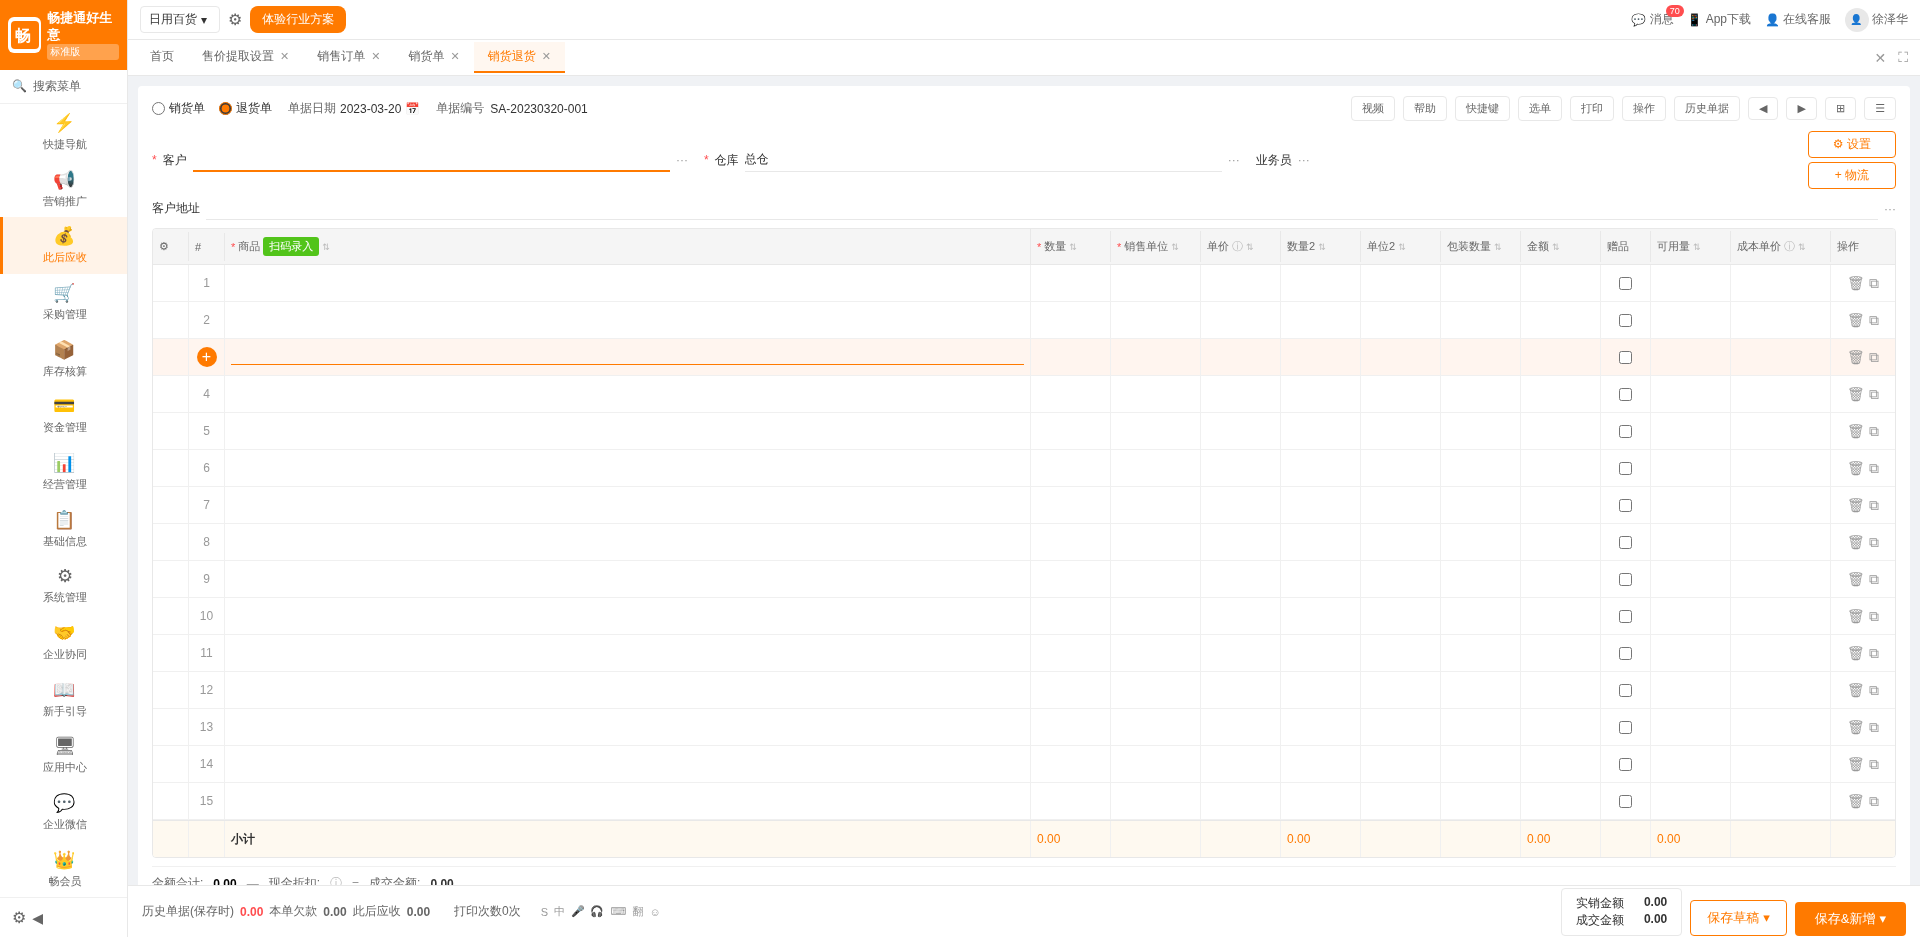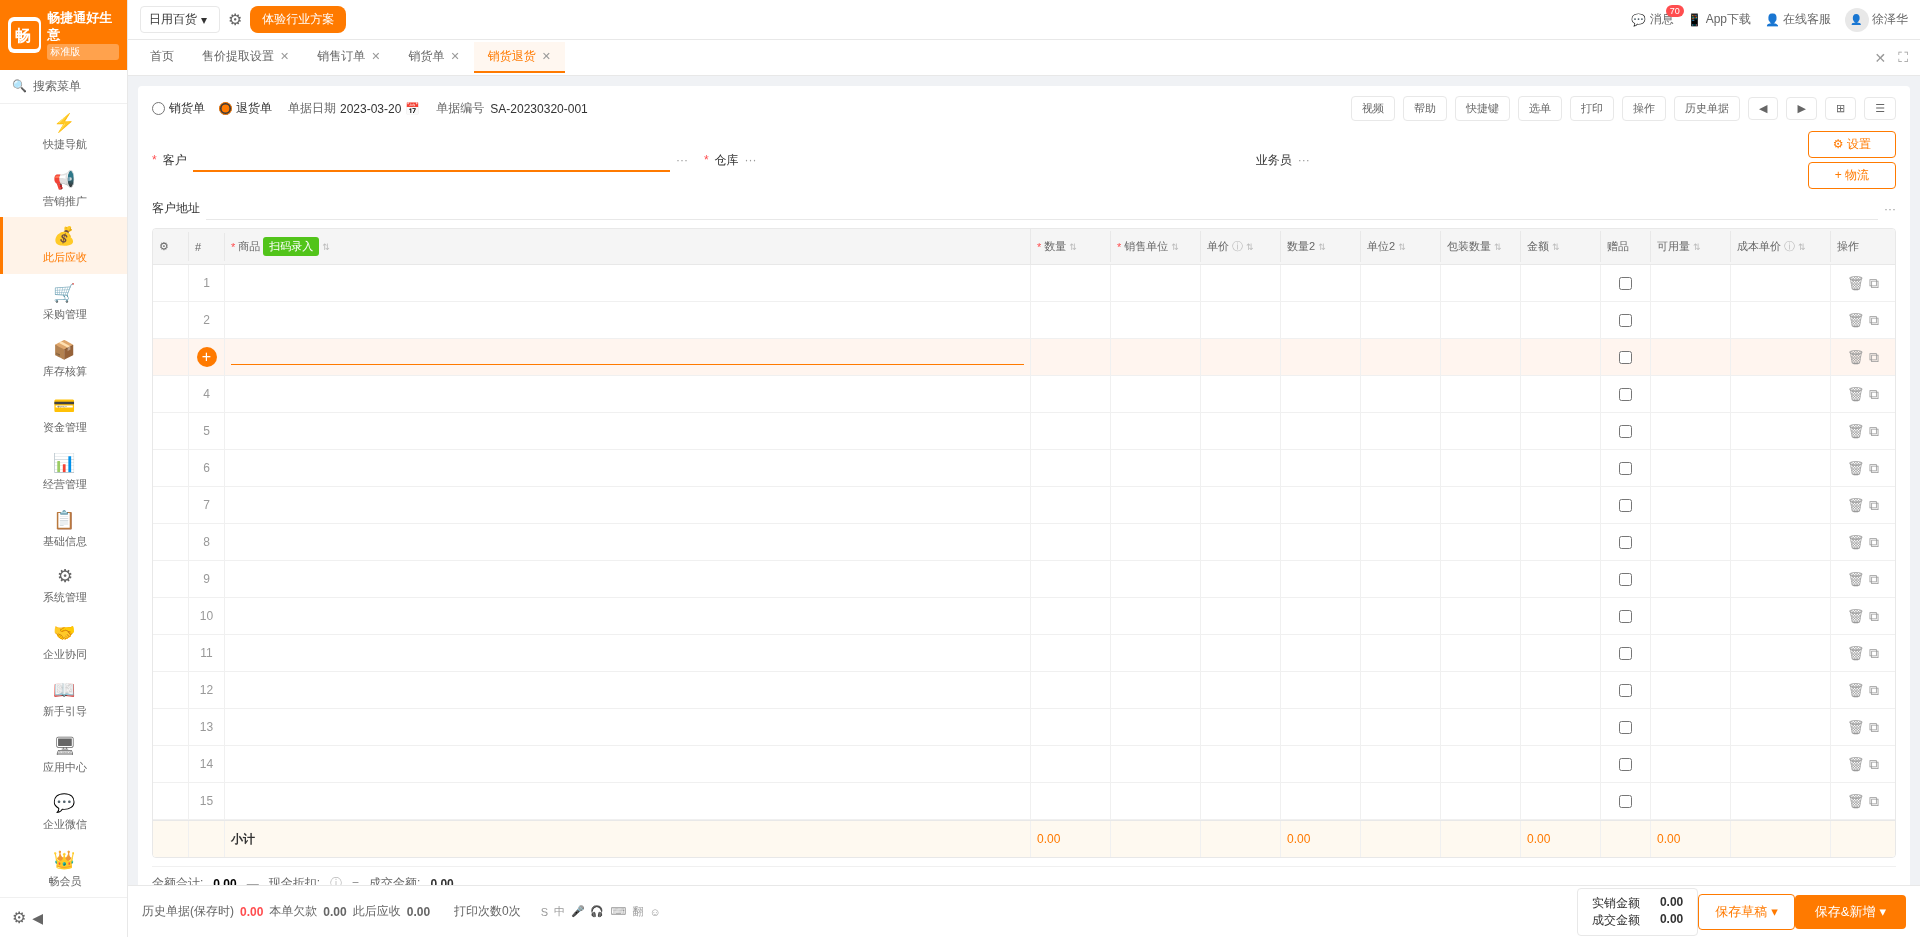--- a/index.html
+++ b/index.html
@@ -198,21 +198,21 @@
     .bottom-info { display: flex; align-items: center; gap: 6px; color: #666; font-size: 12px; }
     .print-info { color: #666; margin-left: auto; font-size: 12px; }
     .save-btn {
       background: #ff7a00; color: #fff; border: none; border-radius: 4px;
       padding: 8px 20px; cursor: pointer; font-size: 13px; display: flex; align-items: center; gap: 4px;
     }
     .save-draft-btn {
       background: #fff; color: #ff7a00; border: 1px solid #ff7a00; border-radius: 4px;
       padding: 8px 16px; cursor: pointer; font-size: 13px; display: flex; align-items: center; gap: 4px;
     }
-    .bottom-right { margin-left: auto; display: flex; align-items: center; }
+    .bottom-right { margin-left: auto; display: flex; align-items: flex-end; gap: 8px; }
     .amount-summary {
       background: #fff; border: 1px solid #e8e8e8; border-radius: 4px;
       padding: 6px 14px; font-size: 12px; color: #333; text-align: right;
     }
     .amount-summary .row { display: flex; gap: 20px; }
     .amount-summary .amount-val { color: #333; font-weight: bold; }
 
     
     .payment-row {
       display: flex; align-items: center; gap: 8px; margin-top: 6px;
@@ -432,20 +432,21 @@
     <div class="field-row">
       <div class="field-group">
         <span class="field-required">*</span>
         <span class="field-label">客户</span>
         <input class="field-input" type="text" style="border-bottom: 2px solid rgb(255, 122, 0);">
         <span class="field-ellipsis">···</span>
       </div>
       <div class="field-group">
         <span class="field-required">*</span>
         <span class="field-label">仓库</span>
+        <input class="field-input" type="text" value="总仓" style="">
         <span class="field-ellipsis">···</span>
       </div>
       <div class="field-group">
         <span class="field-label">业务员</span>
         <span class="field-ellipsis">···</span>
       </div>
       <div style="display:flex;flex-direction:column;gap:4px;margin-left:auto;">
         <button class="settings-btn">⚙ 设置</button>
         <button class="add-logistics-btn">+ 物流</button>
       </div>

